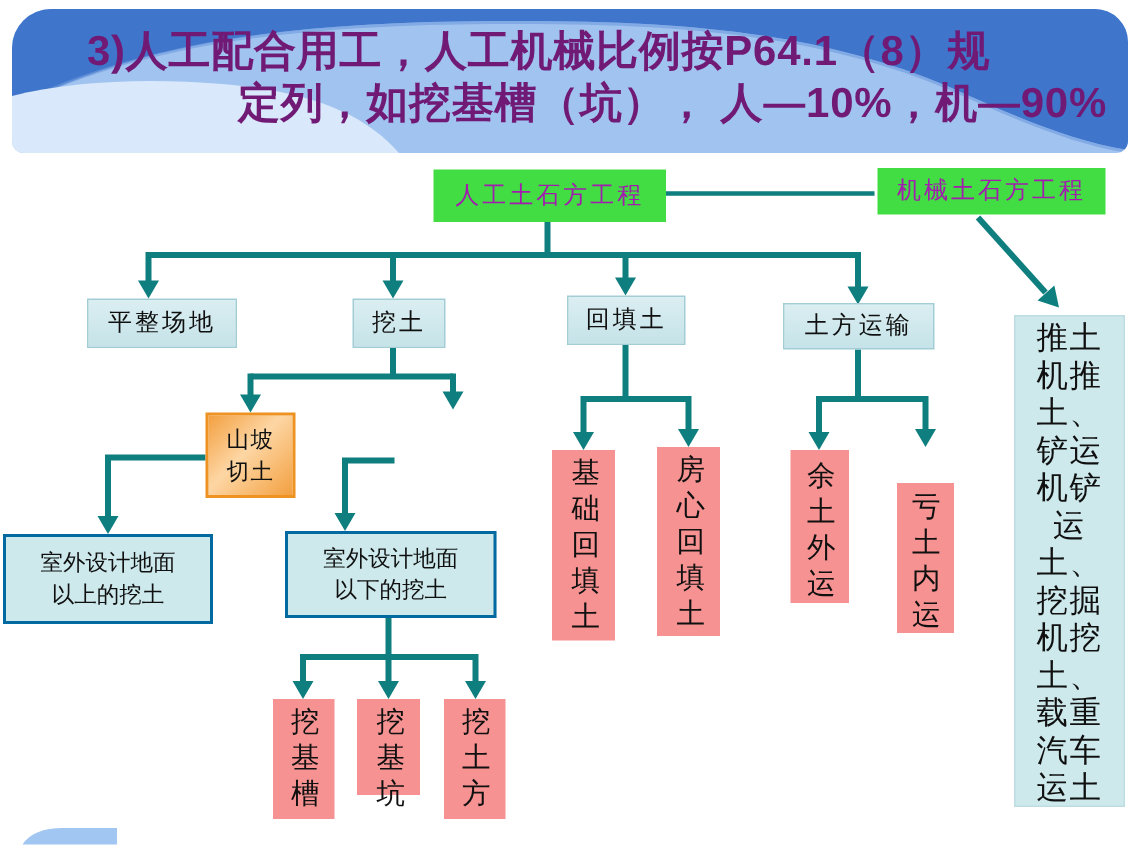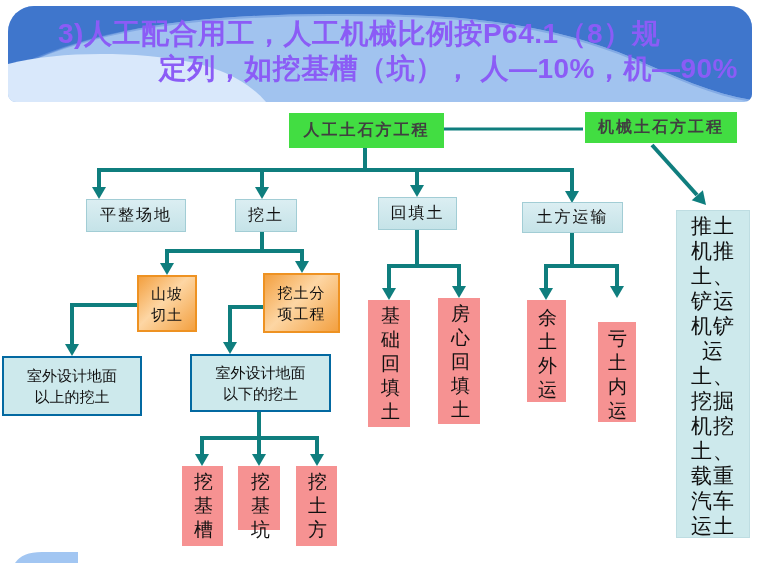--- a/index.html
+++ b/index.html
@@ -5,26 +5,26 @@
   html,body{margin:0;padding:0;background:#ffffff;}
   .slide{
     position:relative;width:760px;height:568px;background:#ffffff;overflow:hidden;
     font-family:"Liberation Sans","DejaVu Sans",sans-serif;color:#101010;
   }
   
   .banner{position:absolute;left:8px;top:6px;width:744px;height:96px;
     border-radius:26px 22px 8px 8px;overflow:hidden;}
   .banner svg{display:block;}
   .title-block{position:absolute;left:58px;top:16px;width:680px;
-    font-size:28px;font-weight:bold;line-height:35px;color:#8b5cf6;letter-spacing:0.5px;}
+    font-size:28px;font-weight:bold;line-height:35px;color:#701a75;letter-spacing:0.5px;}
   .title-line2{text-indent:30px;text-align:right;}
   
   .node{position:absolute;box-sizing:border-box;display:flex;align-items:center;justify-content:center;
     text-align:center;white-space:pre-line;z-index:2;}
-  .green{background:#42dd42;font-size:16px;font-weight:bold;color:#404040;letter-spacing:2px;}
+  .green{background:#42dd42;font-size:16px;font-weight:normal;color:#a21caf;letter-spacing:2px;}
   .cyan{background:linear-gradient(180deg,#dbeef2,#c5e3e8);border:1px solid #a2cdd5;font-size:16px;letter-spacing:2px;}
   .orange{background:linear-gradient(135deg,#f3a040,#fdd6a4 45%,#f3a040);border:2px solid #ee9222;
     font-size:15px;line-height:21px;letter-spacing:1px;}
   .tealbox{background:#cde9ec;border:2px solid #0369a1;font-size:15px;line-height:21px;}
   .pink{background:#f69292;display:block;word-break:break-all;font-size:19px;line-height:24px;
     padding:4px 10px;text-align:right;}
   .tallcyan{background:#cde9ec;border:1px solid #bedde2;display:block;word-break:break-all;
     font-size:21px;line-height:25px;padding:2px 12px;text-align:center;letter-spacing:1px;}
   
   .overlay{position:absolute;left:0;top:0;z-index:1;pointer-events:none;}
@@ -103,29 +103,27 @@
       <polygon points="610,286 624,286 617,298"></polygon>
       <polygon points="706,205 691.7,200.3 702.9,190.3"></polygon>
     </g>
 
     <path d="M15,563 Q22,552 42,552 L78,552 L78,563 Z" fill="#a2c6f2"></path>
   </svg>
 
   <div class="node green" style="left:289px;top:113px;width:155px;height:35px;">人工土石方工程</div>
   <div class="node green" style="left:585px;top:112px;width:152px;height:31px;">机械土石方工程</div>
 
-  <div class="node cyan" style="left:58px;top:199px;width:100px;height:33px;margin-left:28px;">平整场地</div>
+  <div class="node cyan" style="left:58px;top:199px;width:100px;height:33px;">平整场地</div>
   <div class="node cyan" style="left:235px;top:199px;width:62px;height:33px;">挖土</div>
   <div class="node cyan" style="left:378px;top:197px;width:79px;height:33px;">回填土</div>
   <div class="node cyan" style="left:522px;top:202px;width:101px;height:31px;">土方运输</div>
 
   <div class="node orange" style="left:137px;top:275px;width:60px;height:57px;">山坡
 切土</div>
-  <div class="node orange" style="left:263px;top:273px;width:77px;height:60px;">挖土分
-项工程</div>
 
   <div class="node tealbox" style="left:2px;top:356px;width:140px;height:60px;">室外设计地面
 以上的挖土</div>
   <div class="node tealbox" style="left:190px;top:354px;width:141px;height:58px;">室外设计地面
 以下的挖土</div>
 
   <div class="node pink" style="left:182px;top:466px;width:41px;height:80px;">挖基槽</div>
   <div class="node pink" style="left:238px;top:466px;width:42px;height:64px;">挖基坑</div>
   <div class="node pink" style="left:296px;top:466px;width:41px;height:80px;">挖土方</div>
 

